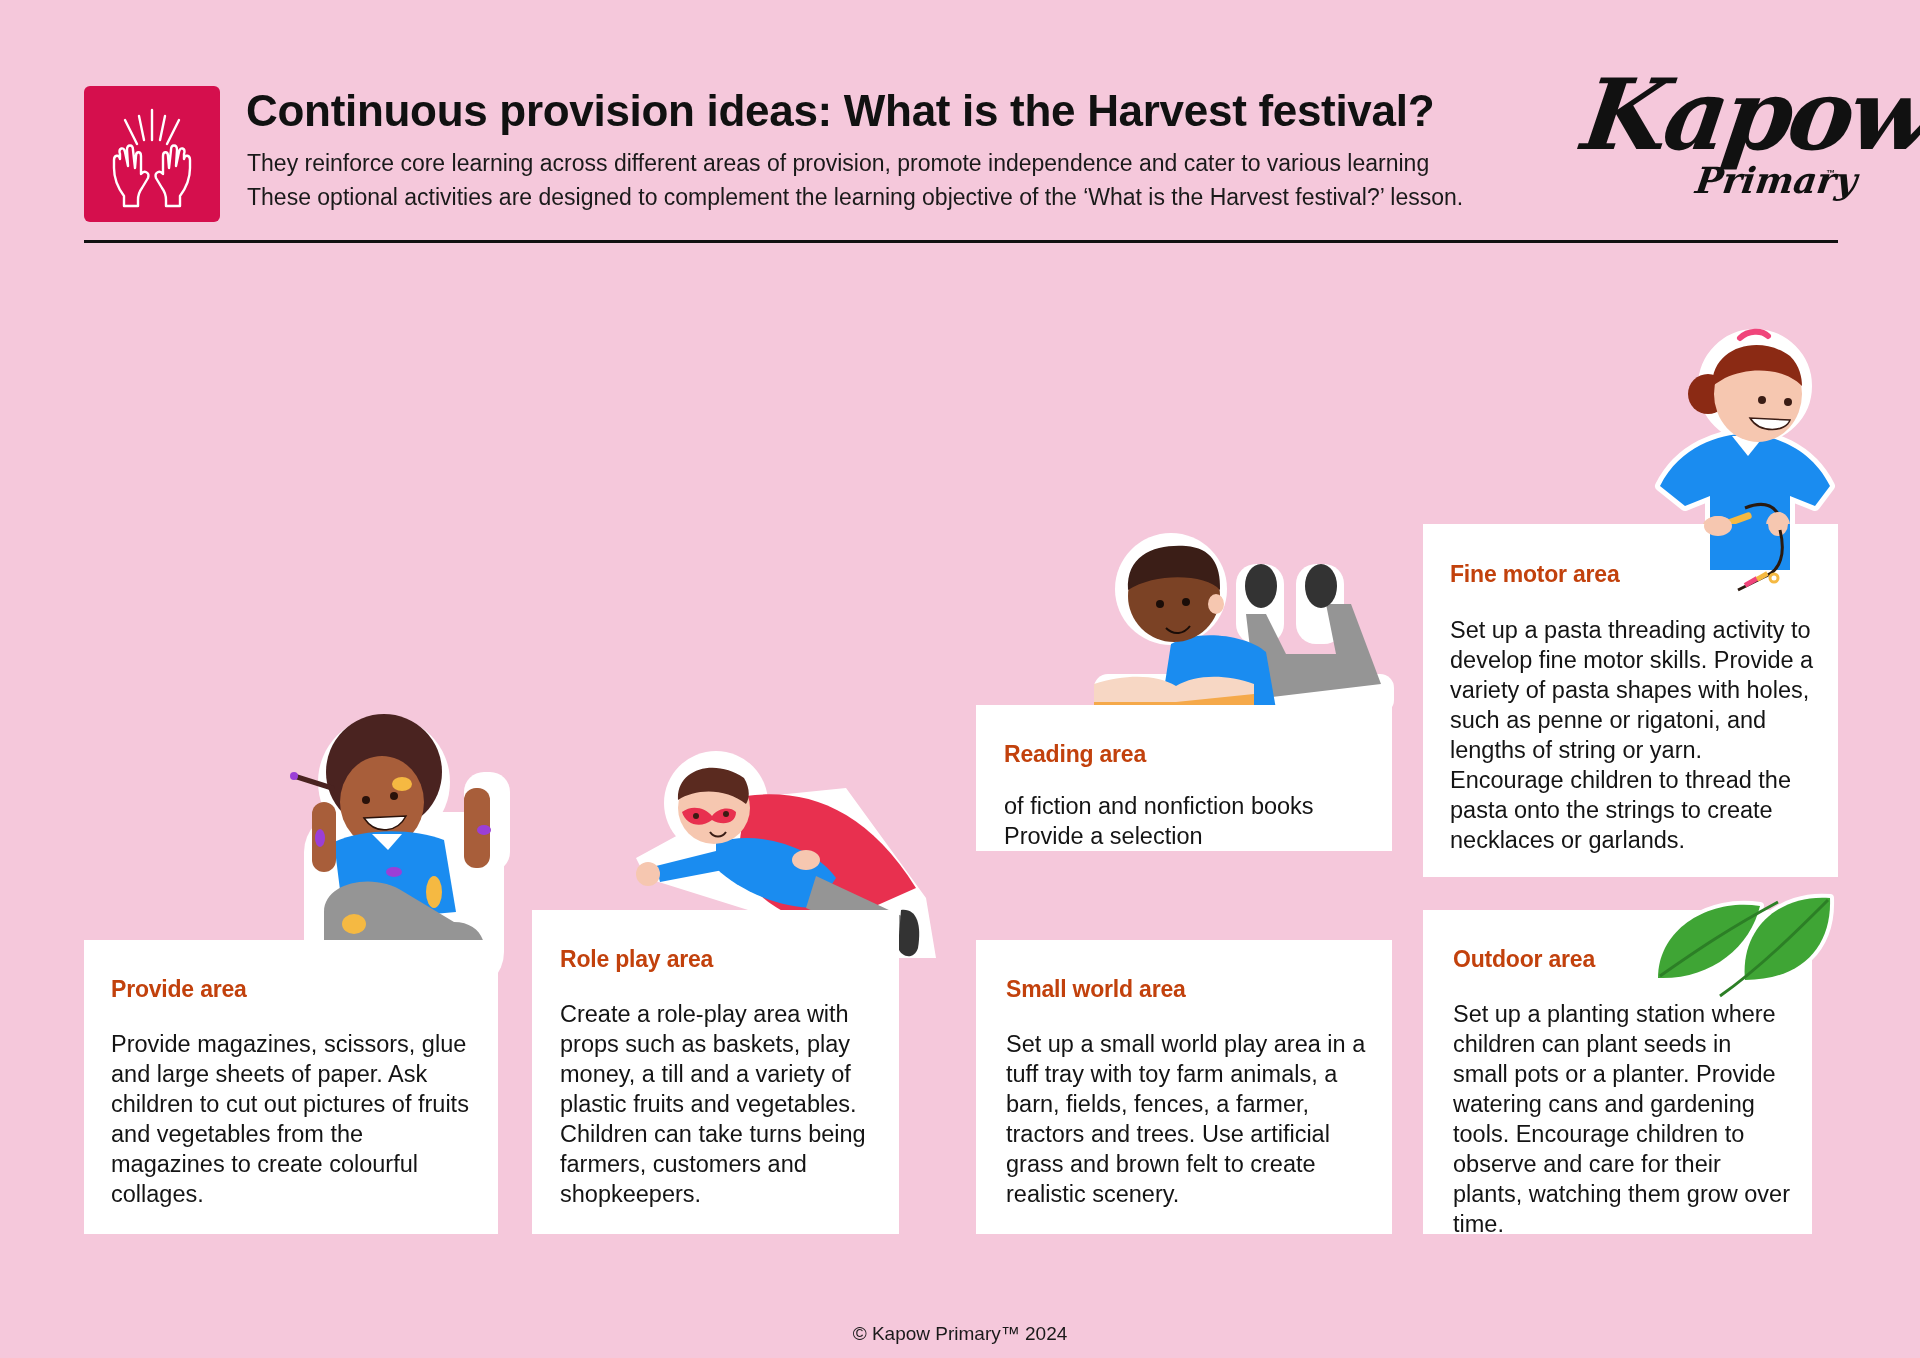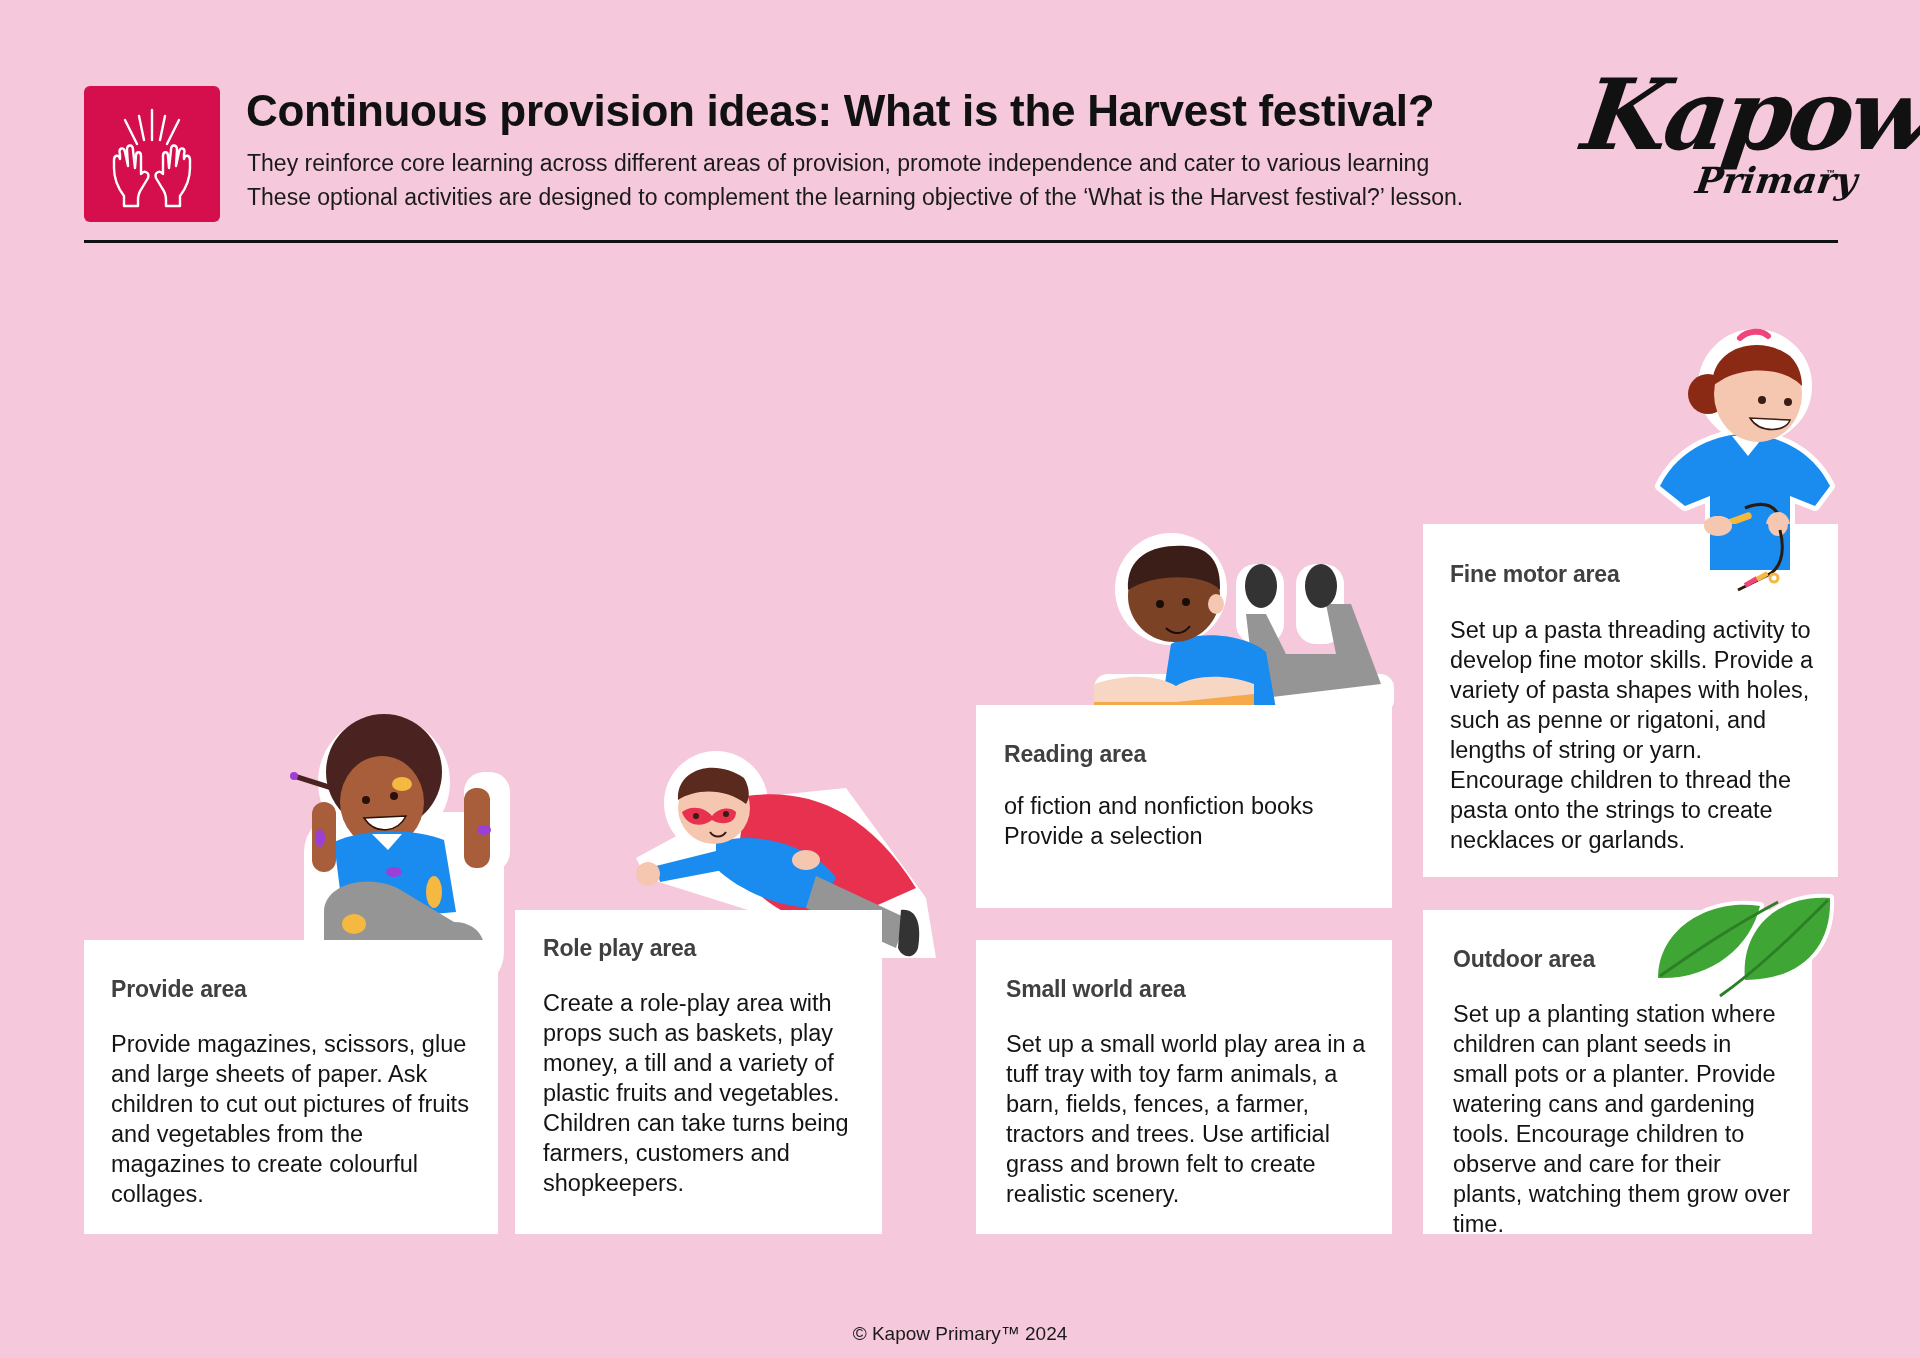--- a/index.html
+++ b/index.html
@@ -41,30 +41,30 @@
   .logo-tm {
     position:absolute; left:248px; top:96px; font-size:9px; font-weight:bold; color:#111;
   }
   .rule {
     position:absolute; left:84px; top:240px; width:1754px; height:3px; background:#111;
   }
   .card {
     position:absolute; background:#ffffff; box-sizing:border-box;
   }
   .card h2 {
-    margin:0; font-size:23px; font-weight:bold; color:#404040; letter-spacing:-0.2px;
+    margin:0; font-size:23px; font-weight:bold; color:#c2410c; letter-spacing:-0.2px;
   }
   .card p {
     margin:0; font-size:23.5px; line-height:30px; color:#141414;
   }
   .card-creative { left:84px; top:940px; width:414px; height:294px; padding:36px 26px 0 27px; }
   .card-creative p { margin-top:26px; }
-  .card-role { left:515px; top:910px; width:367px; height:324px; padding:25px 26px 0 28px; }
+  .card-role { left:532px; top:910px; width:367px; height:324px; padding:36px 26px 0 28px; }
   .card-role p { margin-top:26px; }
-  .card-reading { left:976px; top:705px; width:416px; height:203px; padding:36px 26px 0 28px; }
+  .card-reading { left:976px; top:705px; width:416px; height:146px; padding:36px 26px 0 28px; }
   .card-reading p { margin-top:23px; }
   .card-small { left:976px; top:940px; width:416px; height:294px; padding:36px 26px 0 30px; }
   .card-small p { margin-top:26px; }
   .card-fine { left:1423px; top:524px; width:415px; height:353px; padding:37px 20px 0 27px; }
   .card-fine p { margin-top:27px; }
   .card-outdoor { left:1423px; top:910px; width:389px; height:324px; padding:36px 20px 0 30px; }
   .card-outdoor p { margin-top:26px; }
   .illus { position:absolute; }
   .illus svg { display:block; overflow:visible; }
   .footer {

